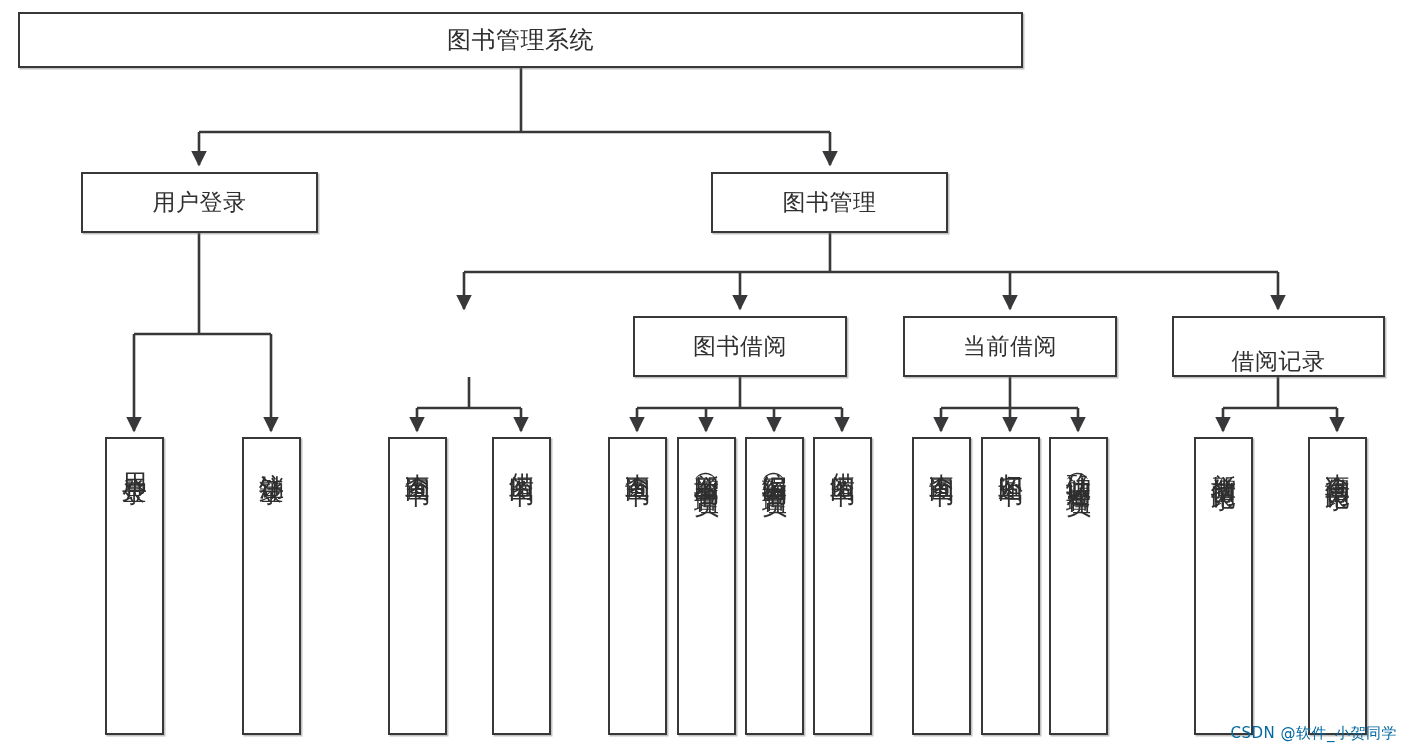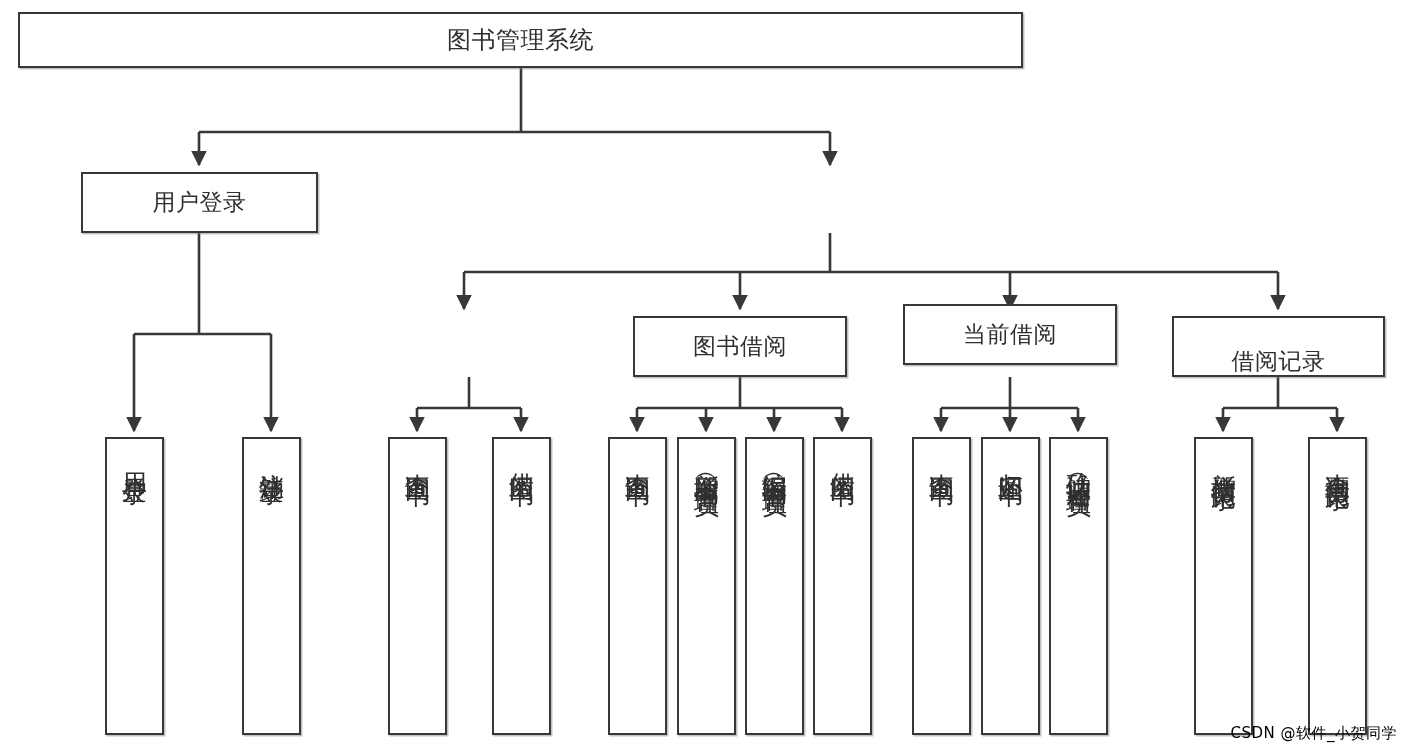--- a/index.html
+++ b/index.html
@@ -64,21 +64,21 @@
     font-size: 25px;
     letter-spacing: 3px;
     line-height: 1;
     white-space: nowrap;
   }
   #watermark {
     position: absolute;
     right: 8px;
     bottom: 4px;
     font-size: 15px;
-    color: #000000;
+    color: #0369a1;
     letter-spacing: 0.5px;
     white-space: nowrap;
     user-select: none;
   }
 </style>
 </head>
 <body>
 
 <div id="diagram-canvas">
 
@@ -133,25 +133,28 @@
     </g>
   </svg>
 
   <div class="node horiz root" style="left:18px; top:12px; width:1005px; height:56px;">
     <span class="label">图书管理系统</span>
   </div>
 
   <div class="node horiz" style="left:81px; top:172px; width:237px; height:61px;">
     <span class="label">用户登录</span>
   </div>
+  <div class="node horiz" style="left:711px; top:172px; width:237px; height:61px;">
+    <span class="label">图书管理</span>
+  </div>
 
   <div class="node horiz" style="left:633px; top:316px; width:214px; height:61px;">
     <span class="label">图书借阅</span>
   </div>
-  <div class="node horiz" style="left:903px; top:304px; width:214px; height:61px;">
+  <div class="node horiz" style="left:903px; top:316px; width:214px; height:61px;">
     <span class="label">当前借阅</span>
   </div>
   <div class="node horiz" style="left:1172px; top:316px; width:213px; height:61px;align-items:flex-end;">
     <span class="label">借阅记录</span>
   </div>
 
   <div class="node vert" style="left:105px; top:437px; width:59px; height:298px;">
     <span class="label">用户登录</span>
   </div>
   <div class="node vert" style="left:242px; top:437px; width:59px; height:298px;">

